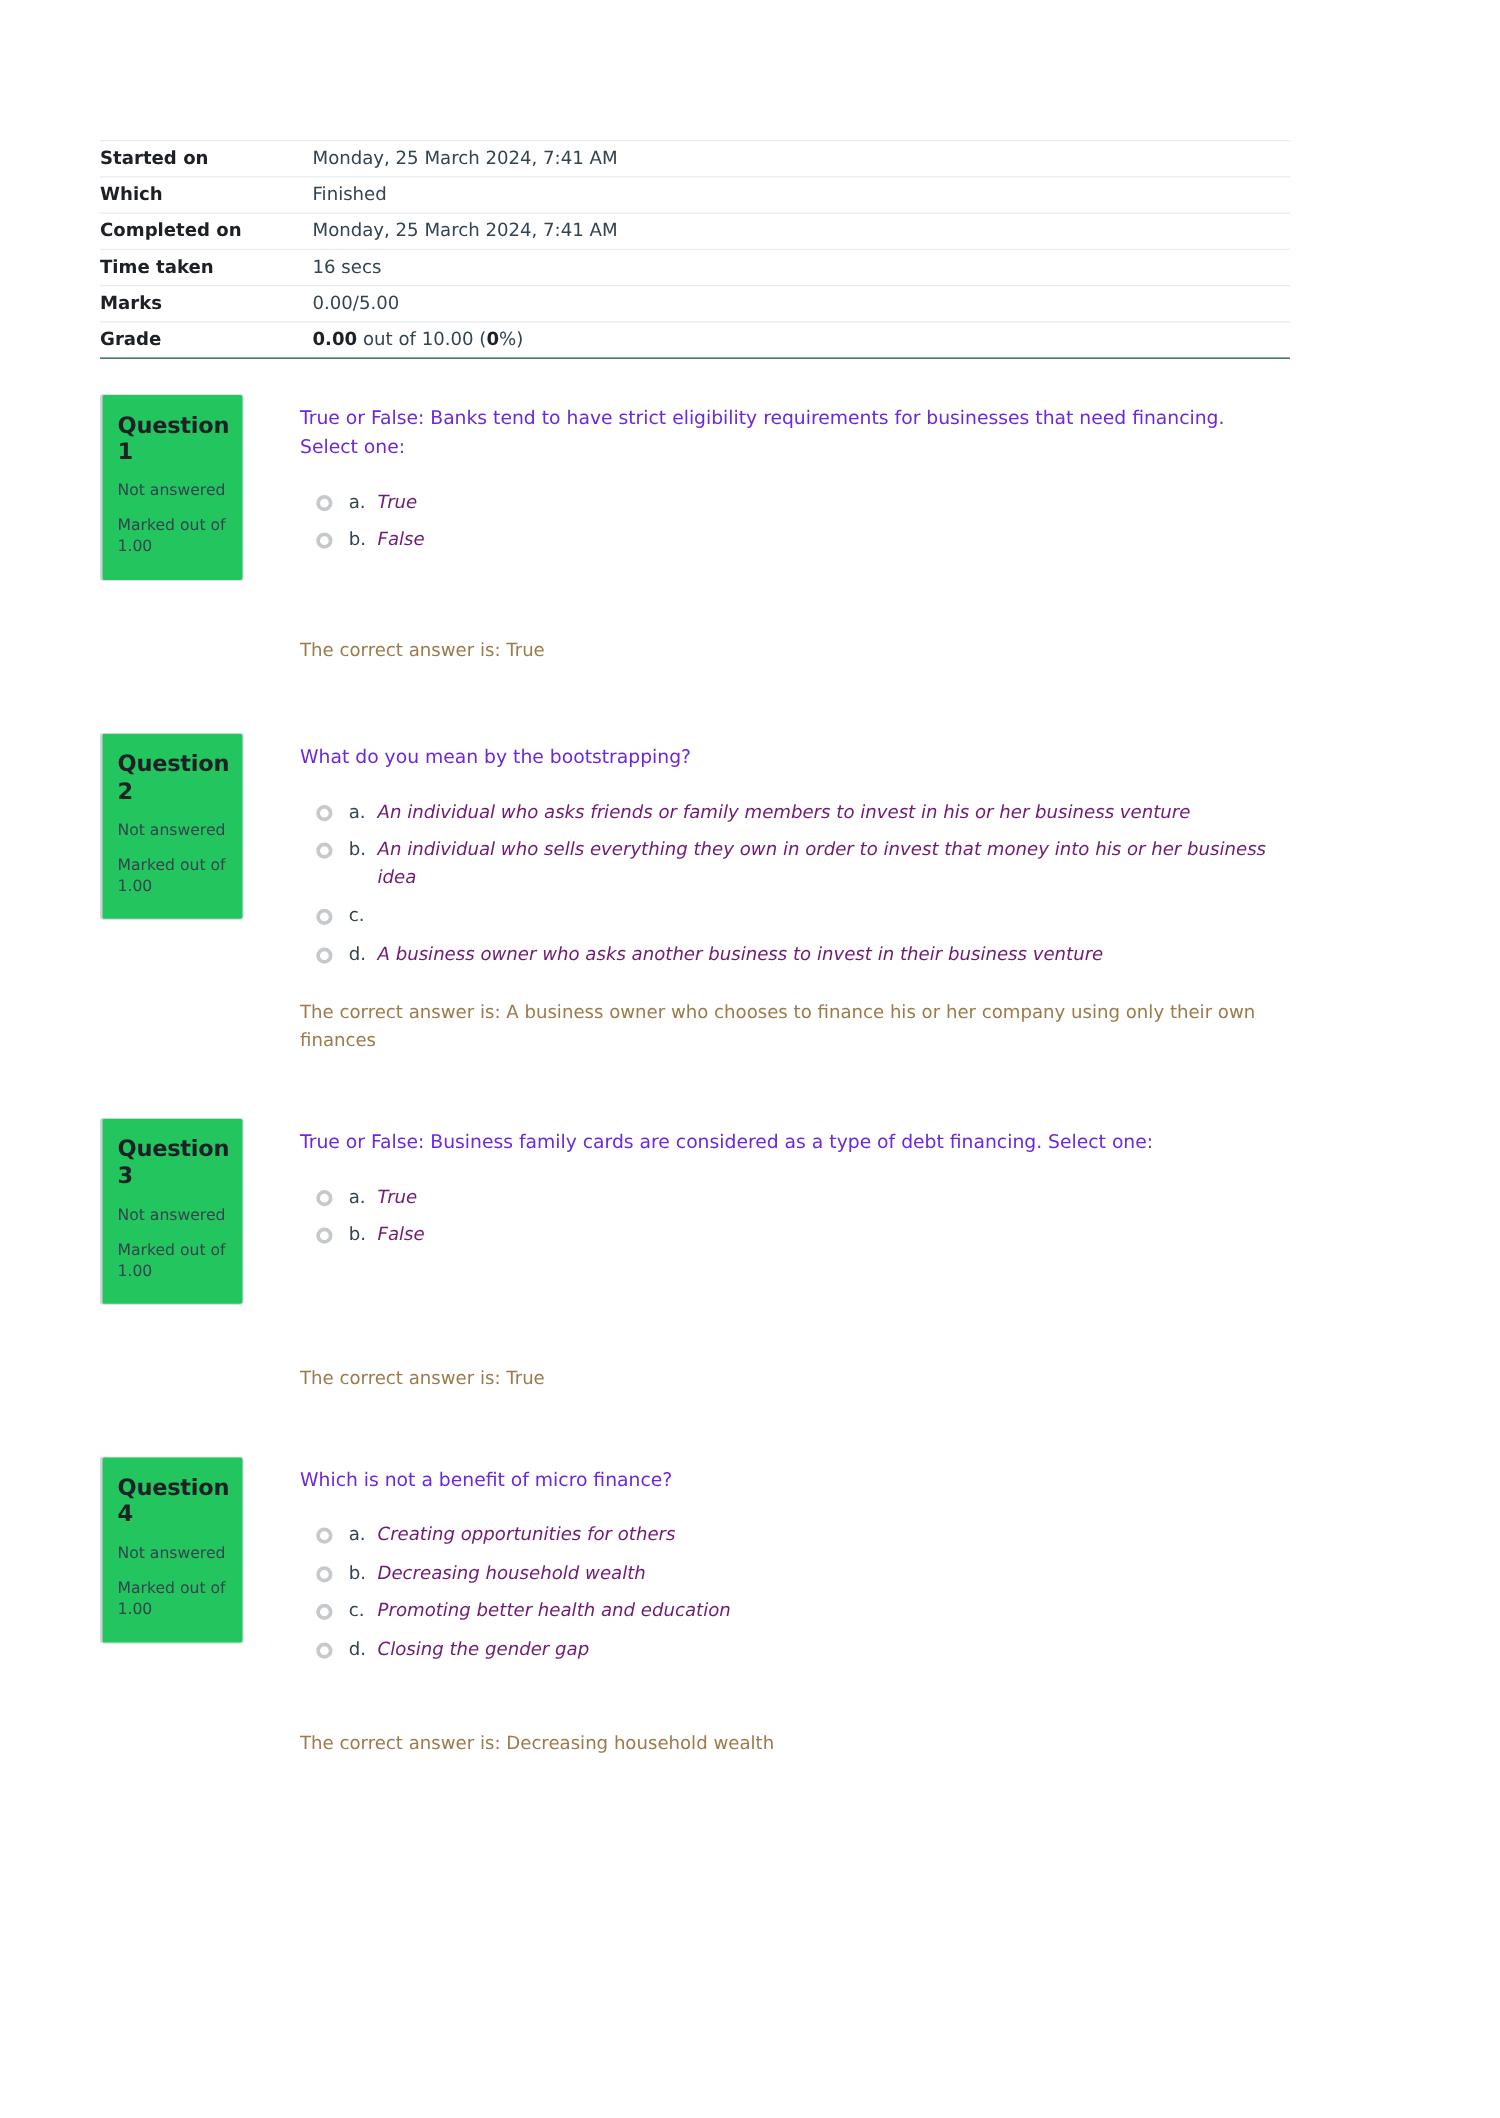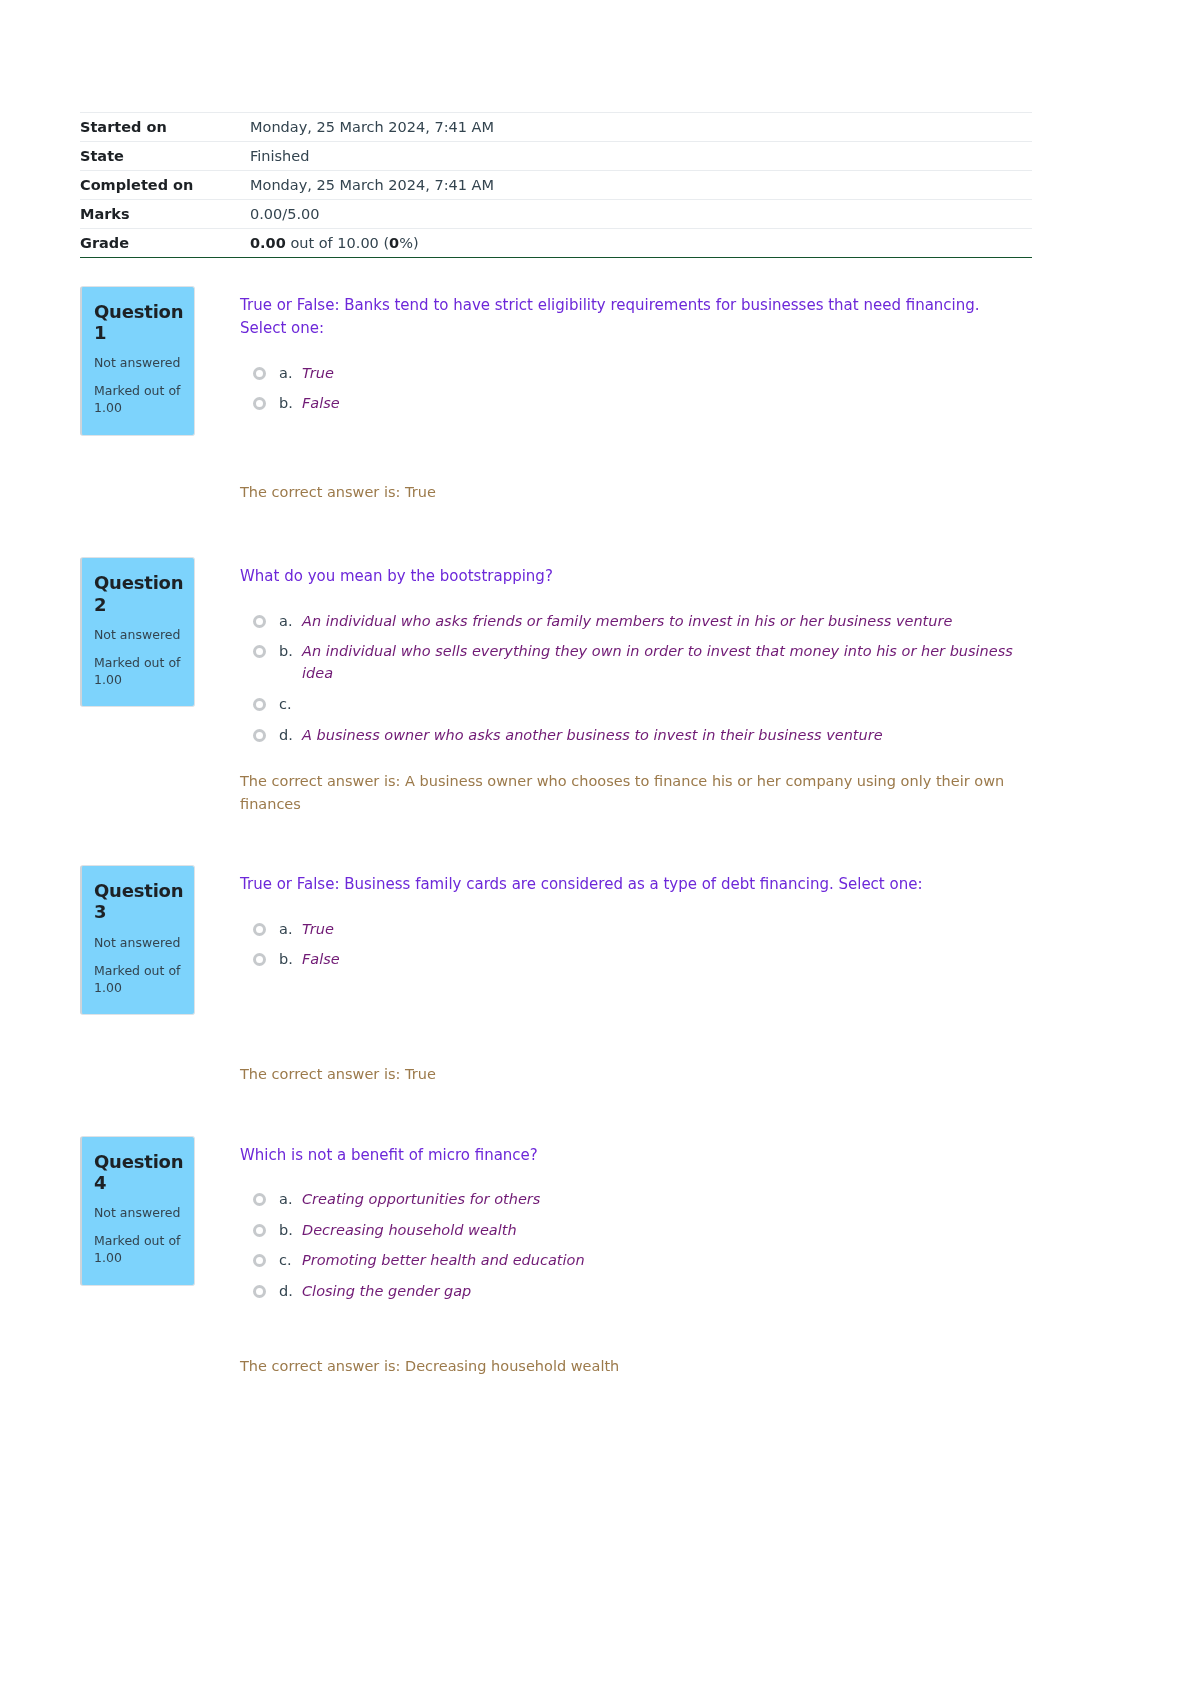--- a/index.html
+++ b/index.html
@@ -63,21 +63,21 @@
     margin-top: 30px;
   }
   .q-info {
     width: 115px;
     min-height: 150px;
     flex: 0 0 115px;
     border: 1px solid #dee2e6;
     border-left: 2px solid #ced4da;
     border-radius: 3px;
     padding: 14px 0 14px 12px;
-    background: #7dd3fc;
+    background: #22c55e;
   }
   .q-info .q-no {
     font-weight: 800;
     font-size: 18px;
     line-height: 1.17;
     color: #1d2125;
     letter-spacing: -0.2px;
     margin-bottom: 12px;
   }
   .q-info .q-state {
@@ -164,26 +164,30 @@
 
 <div class="page">
 
   <table class="summary-table">
     <tbody>
       <tr>
         <th>Started on</th>
         <td>Monday, 25 March 2024, 7:41 AM</td>
       </tr>
       <tr>
-        <th>State</th>
+        <th>Which</th>
         <td>Finished</td>
       </tr>
       <tr>
         <th>Completed on</th>
         <td>Monday, 25 March 2024, 7:41 AM</td>
+      </tr>
+      <tr>
+        <th>Time taken</th>
+        <td>16 secs</td>
       </tr>
       <tr>
         <th>Marks</th>
         <td>0.00/5.00</td>
       </tr>
       <tr>
         <th>Grade</th>
         <td><b>0.00</b><span> out of 10.00 (</span><b>0</b><span>%)</span></td>
       </tr>
     </tbody>

